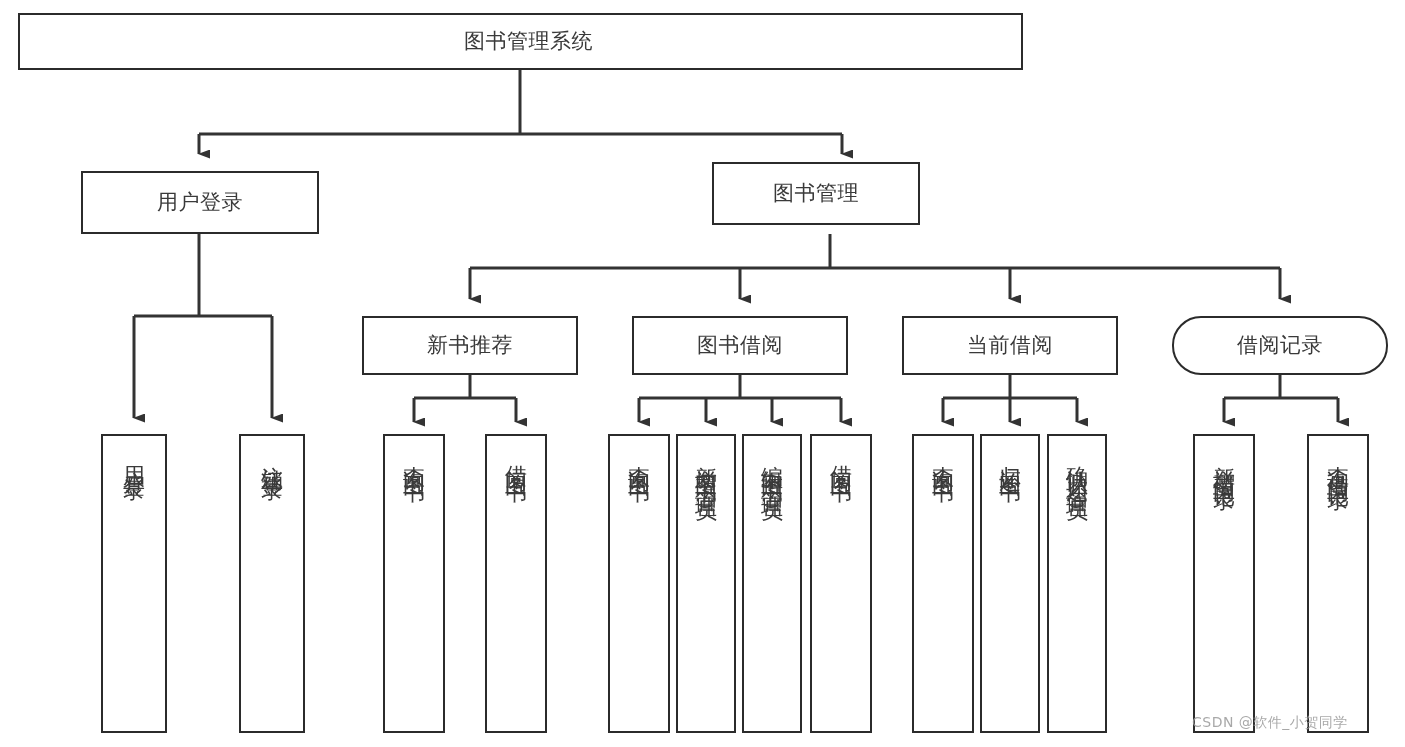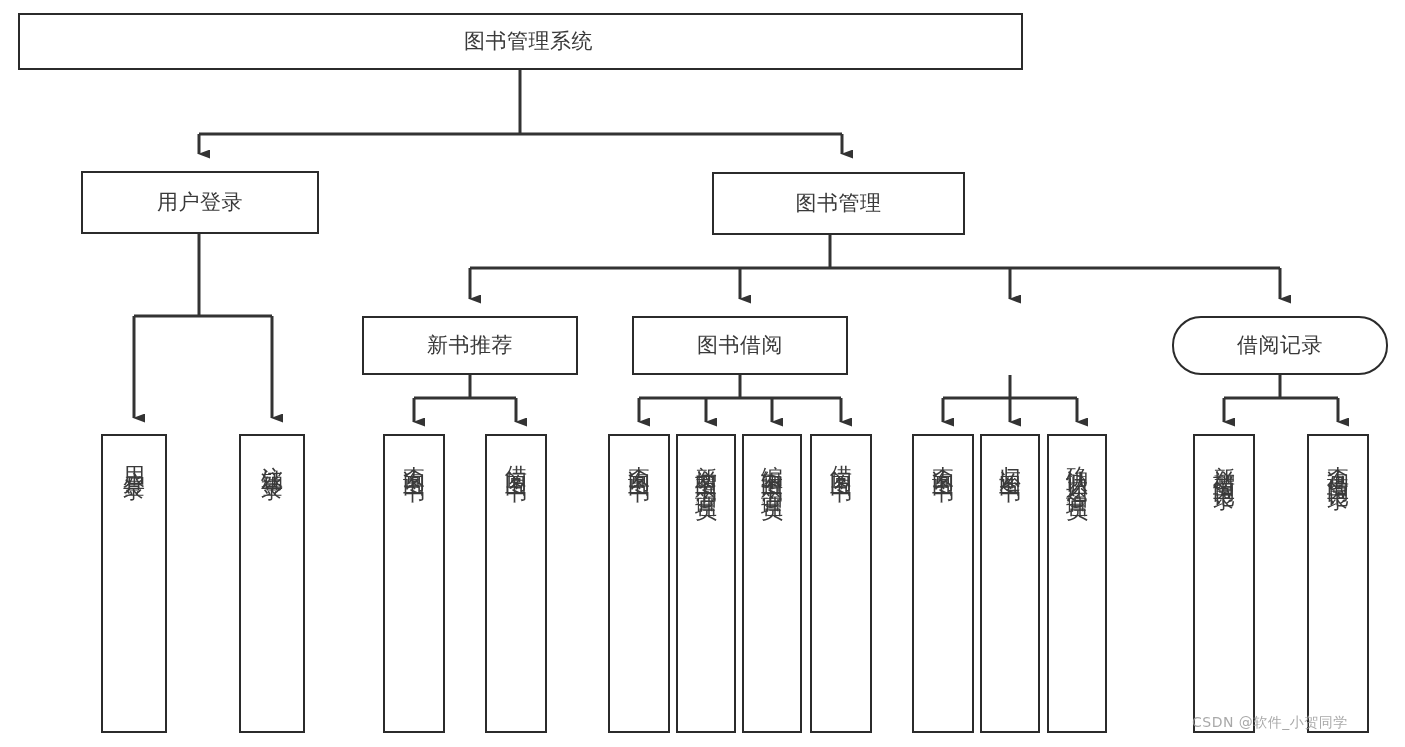--- a/index.html
+++ b/index.html
@@ -121,32 +121,35 @@
   </svg>
 
   <div class="node" style="left:18px; top:13px; width:1005px; height:57px;padding-left:16px;">
     <span class="node-label">图书管理系统</span>
   </div>
 
   <div class="node" style="left:81px; top:171px; width:238px; height:63px;">
     <span class="node-label">用户登录</span>
   </div>
 
-  <div class="node" style="left:712px; top:172px; width:253px; height:63px;">
+  <div class="node" style="left:712px; top:162px; width:208px; height:63px;">
     <span class="node-label">图书管理</span>
   </div>
 
   <div class="node" style="left:632px; top:316px; width:216px; height:59px;">
     <span class="node-label">图书借阅</span>
   </div>
 
   <div class="node" style="left:362px; top:316px; width:216px; height:59px;">
     <span class="node-label">新书推荐</span>
   </div>
 
+  <div class="node" style="left:902px; top:316px; width:216px; height:59px;">
+    <span class="node-label">当前借阅</span>
+  </div>
 
   <div class="node" style="left:1172px; top:316px; width:216px; height:59px;border-radius:29px;">
     <span class="node-label">借阅记录</span>
   </div>
 
   <div class="node vertical" style="left:101px; top:434px; width:66px; height:299px;">
     <span class="node-label">用户登录</span>
   </div>
 
   <div class="node vertical" style="left:239px; top:434px; width:66px; height:299px;">

